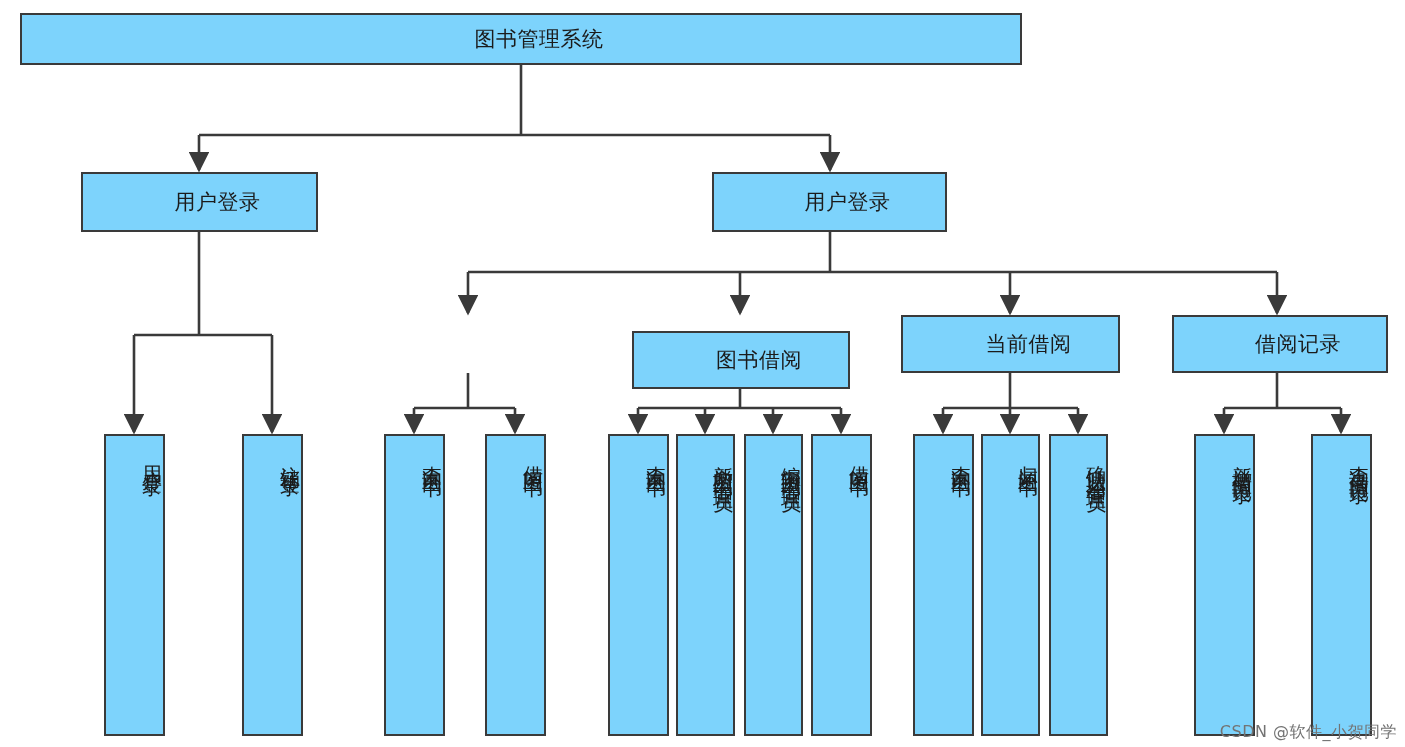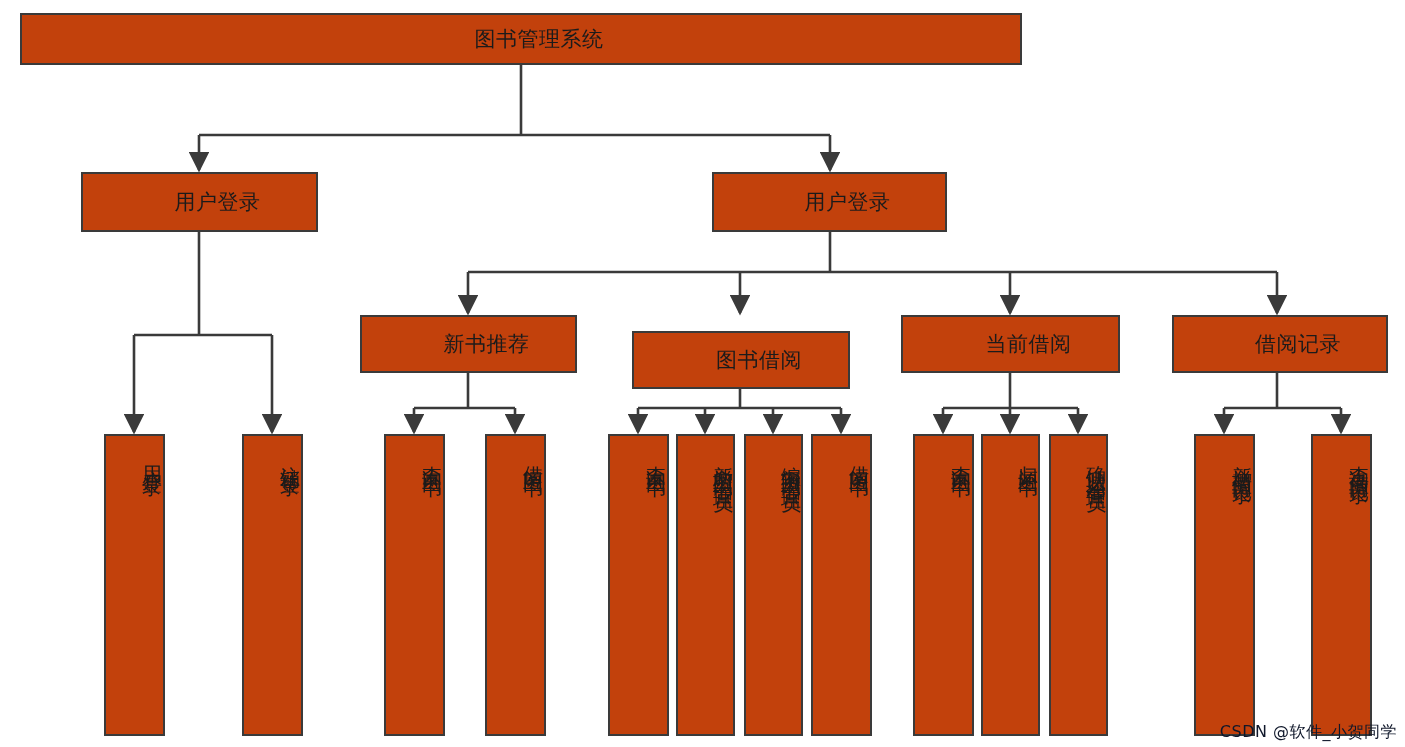--- a/index.html
+++ b/index.html
@@ -21,21 +21,21 @@
   #edge-layer {
     position: absolute;
     left: 0;
     top: 0;
     width: 1405px;
     height: 747px;
   }
   .node {
     position: absolute;
     box-sizing: border-box;
-    background: #c2410c;
+    background: #7dd3fc;
     border: 2.5px solid #3a3a3a;
     display: flex;
     align-items: center;
     justify-content: center;
     color: #1b1b1b;
     line-height: 1.18;
     text-align: center;
     padding-left: 36px;
   }
   .node-h {
@@ -56,21 +56,21 @@
     letter-spacing: 4px;
     line-height: 1;
     white-space: nowrap;
     display: block;
   }
   .watermark {
     position: absolute;
     right: 8px;
     bottom: 4px;
     font-size: 16px;
-    color: #0f172a;
+    color: #737373;
     white-space: nowrap;
     letter-spacing: 0.5px;
     pointer-events: none;
   }
 </style>
 </head>
 <body>
 
 <div id="diagram-root">
 
@@ -128,23 +128,20 @@
     <span>图书管理系统</span>
   </div>
 
   <div class="node node-h" style="left:81px; top:172px; width:237px; height:60px;">
     <span>用户登录</span>
   </div>
   <div class="node node-h" style="left:712px; top:172px; width:235px; height:60px;">
     <span>用户登录</span>
   </div>
 
-  <div class="node node-h" style="left:360px; top:315px; width:217px; height:58px;">
-    <span>新书推荐</span>
-  </div>
   <div class="node node-h" style="left:632px; top:331px; width:218px; height:58px;">
     <span>图书借阅</span>
   </div>
   <div class="node node-h" style="left:1172px; top:315px; width:216px; height:58px;">
     <span>借阅记录</span>
   </div>
   <div class="node node-h" style="left:901px; top:315px; width:219px; height:58px;">
     <span>当前借阅</span>
   </div>
 

